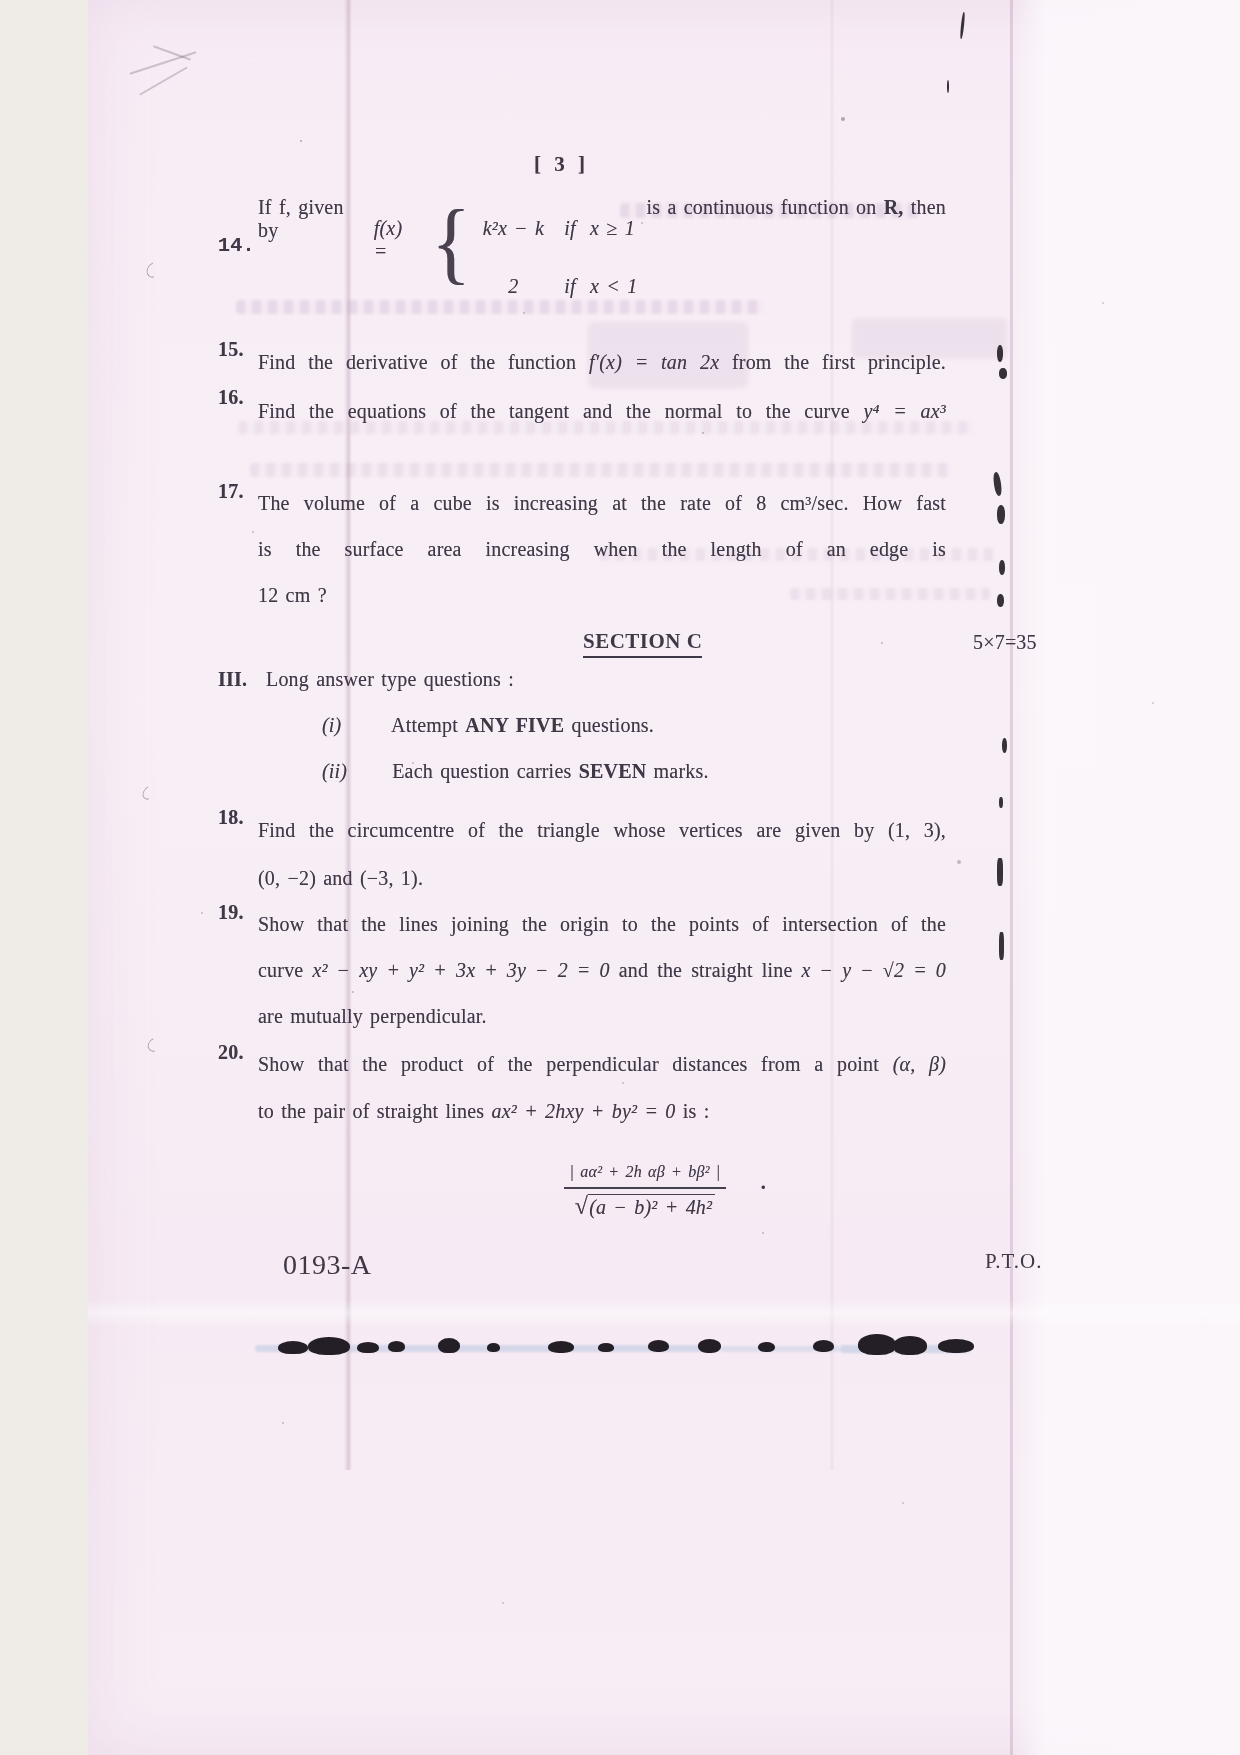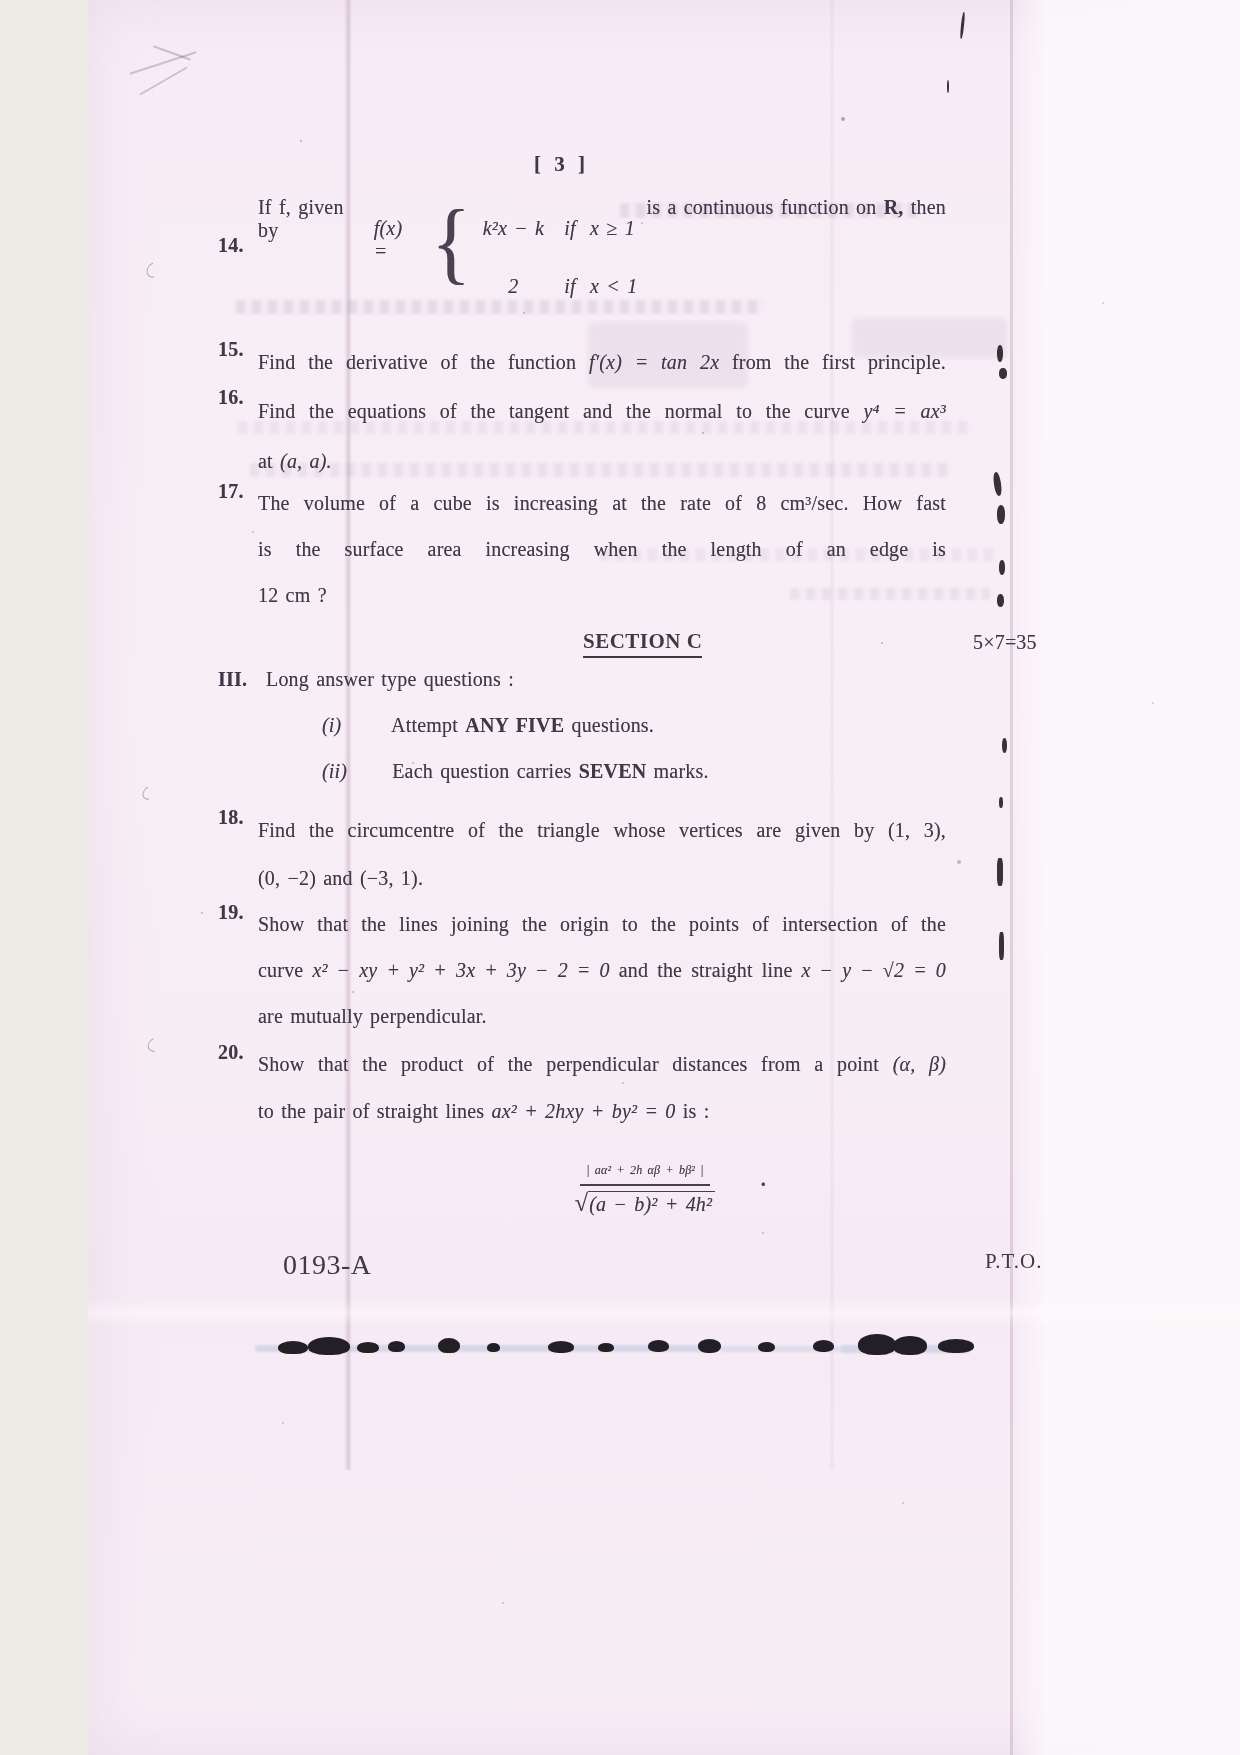--- a/index.html
+++ b/index.html
@@ -25,21 +25,21 @@
   .b{font-weight:700;}
   .m{font-style:italic;margin-top:21px;}
   .pre{white-space:pre;}
   .q{position:absolute;left:218px;display:flex;}
   .qnum{flex:0 0 40px;font-weight:700;}
   .qbody{width:688px;}
   .jfull{text-align:justify;text-align-last:justify;}
 
   
   .q14{top:196px;}
-  .q14 .qnum{padding-top:38px;}
+  .q14 .qnum{padding-top:38px;font-family:Liberation Mono, monospace;}
   .row14{display:flex;column-gap:9px;height:100px;}
   .brace{font-size:92px;font-weight:400;line-height:92px;color:#4a4250;transform:scaleX(.9);}
   .cases{display:grid;grid-template-columns:auto auto;column-gap:20px;row-gap:14px;font-size:20px;}
   .cases .ctr{text-align:center;}
   .aftergrp{white-space:nowrap;}
   .q14 .l2{margin-top:8px;}
 
   .q15{top:338px;}  .q15 .qbody{line-height:48px;}
   .q16{top:386px;}  .q16 .qbody{line-height:50px;}
   .q17{top:480px;}  .q17 .qbody{line-height:46px;}
@@ -51,21 +51,21 @@
   .secC{position:absolute;left:583px;top:629px;font-weight:700;font-size:21px;letter-spacing:.5px;
         border-bottom:2px solid #3f3847;padding-bottom:2px;}
   .secMarks{position:absolute;left:973px;top:631px;font-size:20px;}
   .roman{top:668px;}
   .roman .qnum{flex-basis:48px;}
   .inst{position:absolute;left:322px;}
   .inst .ilabel{display:inline-block;width:63px;font-style:italic;}
   .i1{top:714px;} .i2{top:760px;}
 
   .fraction{position:absolute;left:536px;top:1142px;width:218px;text-align:center;}
-  .frac-num{display:inline-block;border-bottom:2px solid #46404e;padding:0 6px 6px 6px;font-size:12px;}
+  .frac-num{display:inline-block;border-bottom:2px solid #46404e;padding:0 6px 6px 6px;font-size:16px;}
   .frac-den{margin-top:4px;font-size:20px;white-space:nowrap;}
   .sqrt{font-size:24px;font-style:normal;}
   .radicand{border-top:1.8px solid #46404e;padding:1px 3px 0 1px;}
   .frac-period{position:absolute;right:-12px;bottom:26px;font-weight:700;}
 
   .footL{position:absolute;left:283px;top:1249px;font-size:28px;letter-spacing:.5px;}
   .footR{position:absolute;left:985px;top:1249px;font-size:21px;letter-spacing:1px;}
 
   
   .ink{position:absolute;background:#1d1720;opacity:.88;border-radius:45%;}
@@ -155,24 +155,20 @@
     </div>
   </div>
 
   <div class="q q16 txt">
     <span class="qnum">16.</span>
     <div class="qbody">
       <div class="jfull">
         <span>Find the equations of the tangent and the normal to the curve</span>
         <span class="m">y⁴ = ax³</span>
       </div>
-      <div>
-        <span>at</span>
-        <span class="m">(a, a).</span>
-      </div>
     </div>
   </div>
 
   <div class="q q17 txt">
     <span class="qnum">17.</span>
     <div class="qbody">
       <div class="jfull">The volume of a cube is increasing at the rate of 8 cm³/sec. How fast</div>
       <div class="jfull">is the surface area increasing when the length of an edge is</div>
       <div>12 cm ?</div>
     </div>

